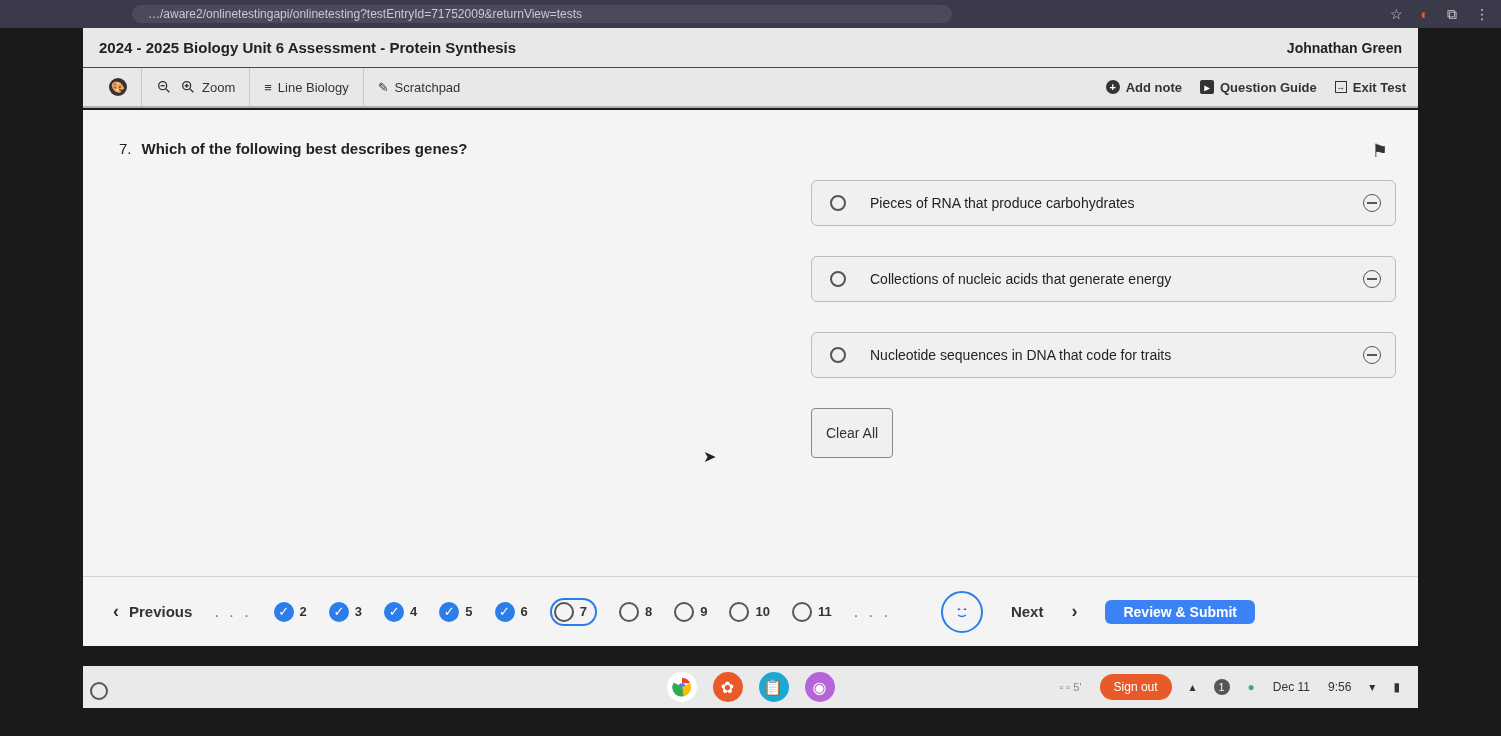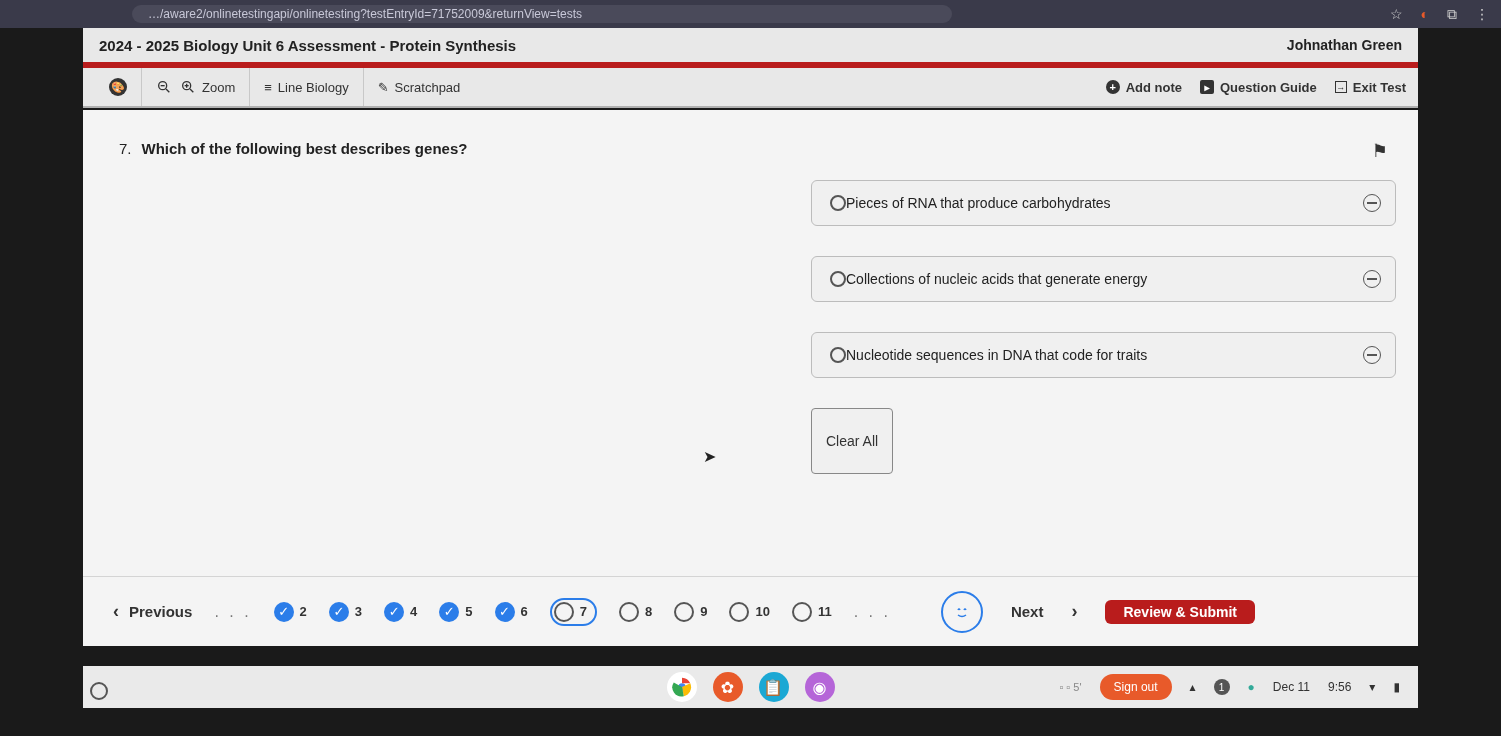--- a/index.html
+++ b/index.html
@@ -38,21 +38,21 @@
     gap: 18px;
     align-items: center;
     color: #d0d0d0;
     font-size: 14px;
   }
   .app-header {
     position: absolute;
     top: 28px; left: 83px; right: 83px;
     height: 40px;
     background: #e8e8e8;
-    border-bottom: 6px solid #b91c1c;
+    border-bottom: 1px solid #b91c1c;
     display: flex;
     align-items: center;
     padding: 0 16px;
   }
   .app-title { font-weight: bold; font-size: 15px; color: #222; }
   .user-name { margin-left: auto; font-weight: bold; font-size: 14px; color: #222; }
   .toolbar {
     position: absolute;
     top: 68px; left: 83px; right: 83px;
     height: 40px;
@@ -108,20 +108,21 @@
     width: 585px;
   }
   .answer-opt {
     border: 1px solid #bcbcbc;
     border-radius: 6px;
     background: #f0f0f0;
     padding: 14px 18px;
     margin-bottom: 30px;
     display: flex;
     align-items: center;
+    gap: 24px;
     cursor: pointer;
     position: relative;
   }
   .answer-opt .radio {
     width: 16px; height: 16px;
     border: 2px solid #555;
     border-radius: 50%;
     flex-shrink: 0;
   }
   .answer-opt .atxt { font-size: 14px; color: #222; flex: 1; }
@@ -134,21 +135,21 @@
     display: flex; align-items: center; justify-content: center;
   }
   .answer-opt .strike::after {
     content: '';
     width: 10px; height: 1.5px; background: #555;
   }
   .clear-all {
     border: 1px solid #888;
     background: #f0f0f0;
     border-radius: 4px;
-    padding: 24px 14px;
+    padding: 16px 14px;
     font-size: 14px;
     color: #333;
     cursor: pointer;
     display: inline-block;
   }
   .cursor-ptr {
     position: absolute;
     top: 447px; left: 703px;
     font-size: 16px;
     color: #222;
@@ -190,21 +191,21 @@
     color: #2b7de9;
     margin: 0 28px;
     cursor: pointer;
   }
   .next-btn {
     display: flex; align-items: center; gap: 28px;
     font-size: 15px; color: #333; cursor: pointer; font-weight: bold;
     margin-right: 28px;
   }
   .review-btn {
-    background: #b91c1c;
+    background: #3b82f6;
     color: white;
     border-radius: 6px;
     padding: 4px 18px;
     font-size: 14px;
     font-weight: bold;
     cursor: pointer;
   }
   .os-bar {
     position: absolute;
     bottom: 28px; left: 83px; right: 83px;

